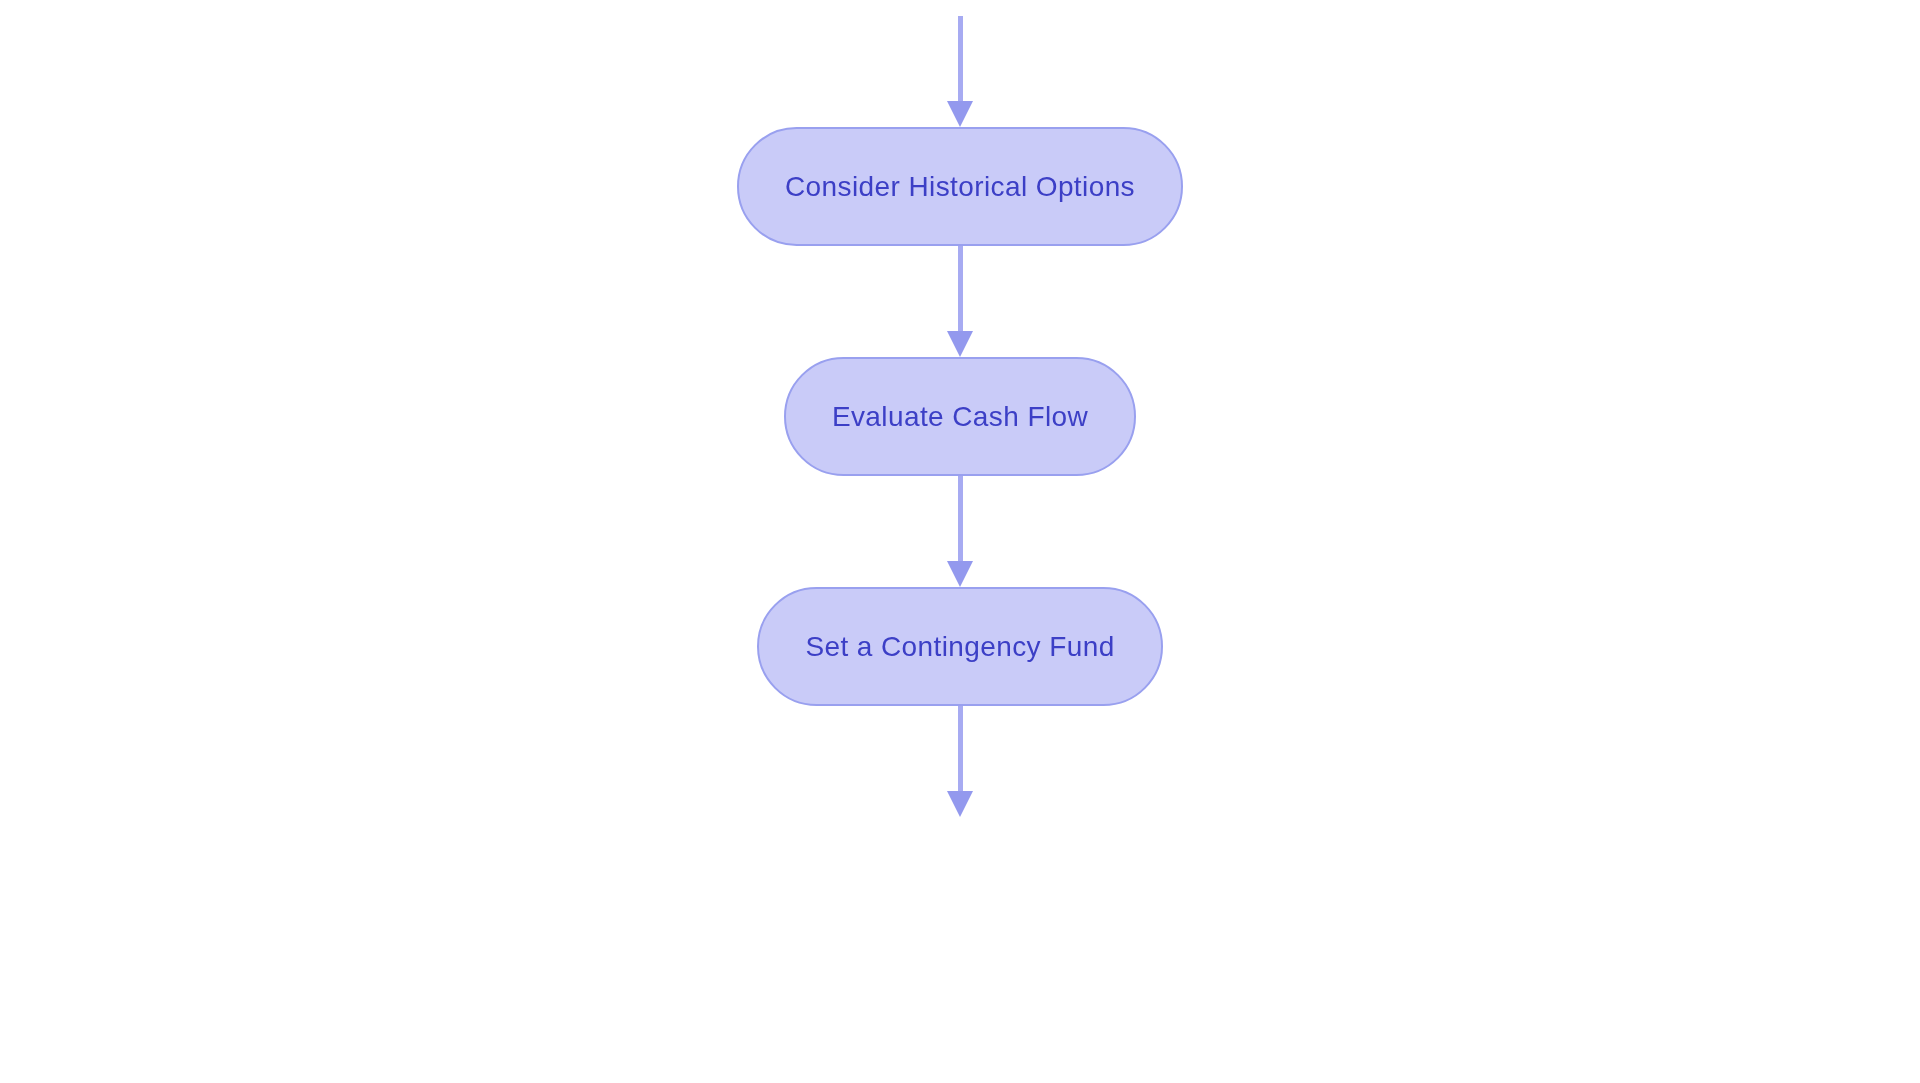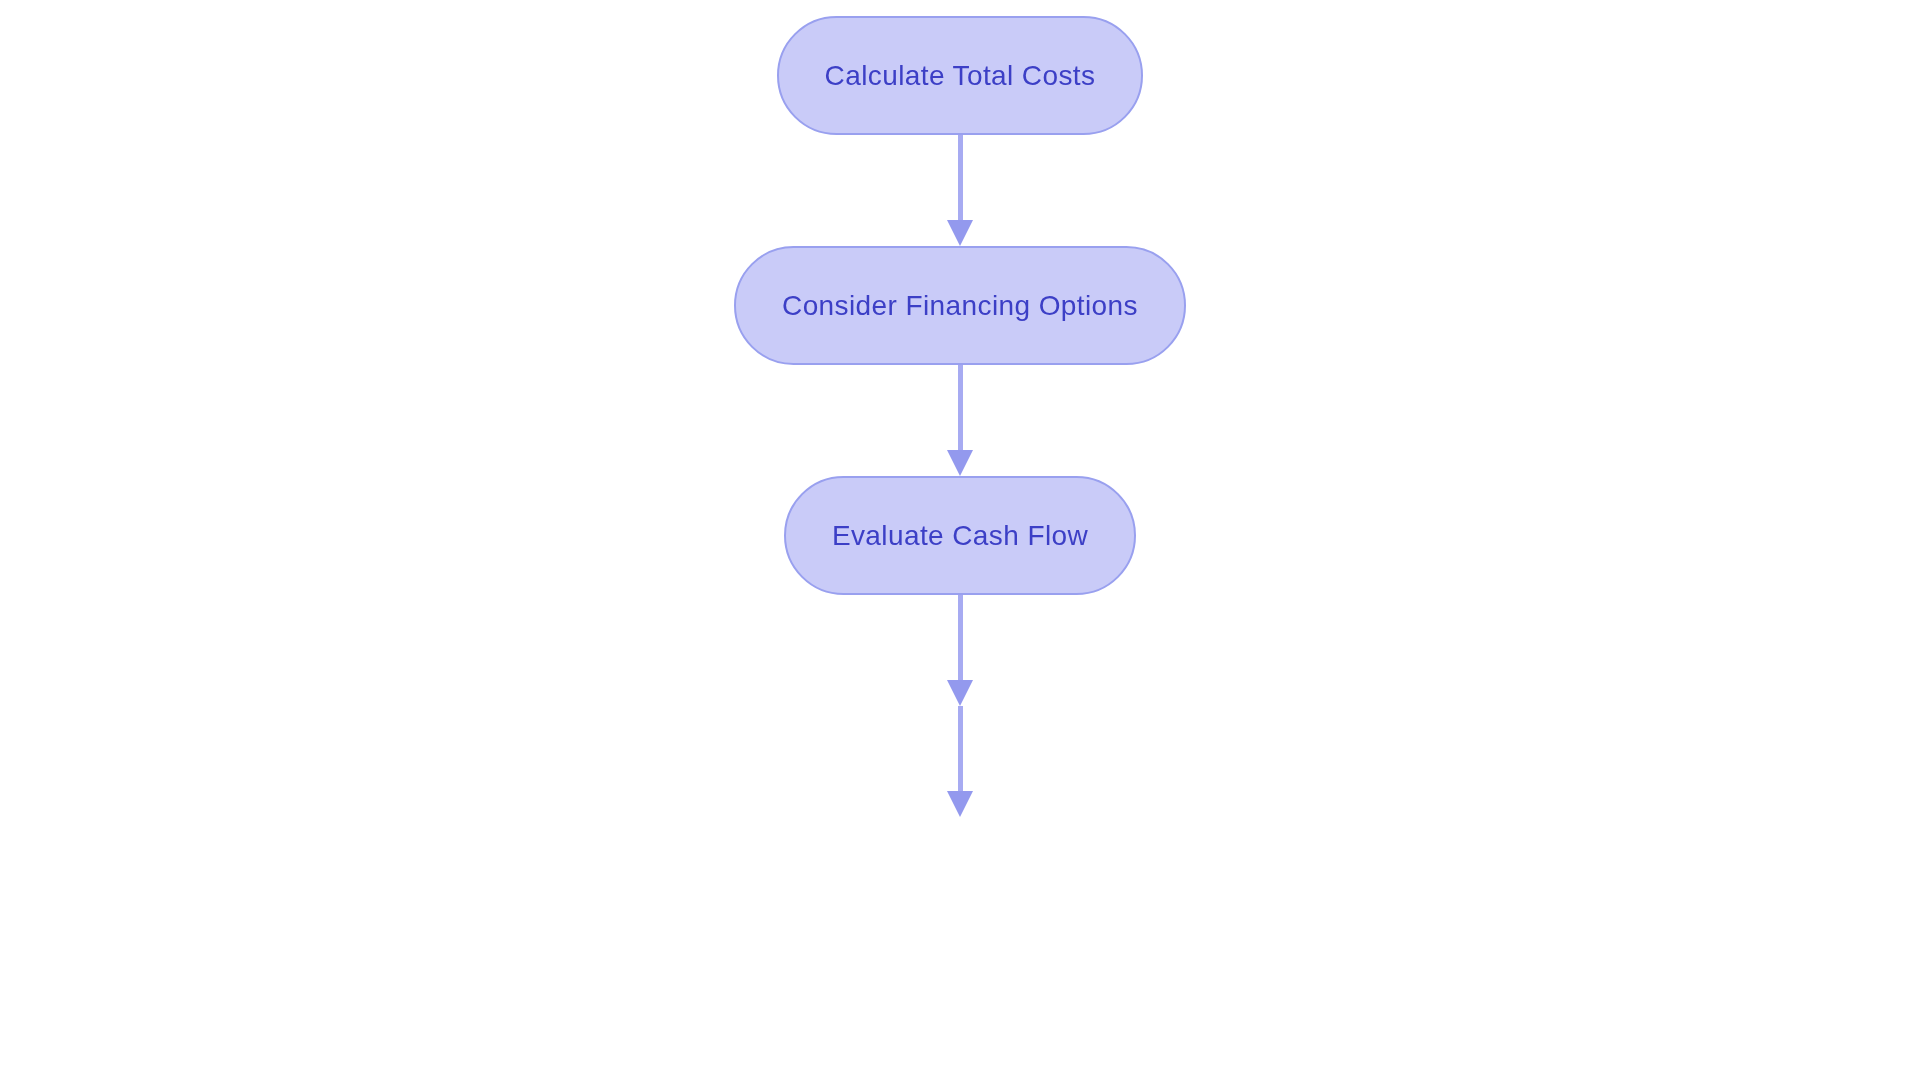--- a/index.html
+++ b/index.html
@@ -61,47 +61,47 @@
     border-left: 13px solid transparent;
     border-right: 13px solid transparent;
     border-top: 26px solid var(--arrow_head);
   }
 </style>
 </head>
 <body>
 
 <div class="canvas">
 
-  <div class="node">
-    <span>Calculate Total Costs</span>
-  </div>
 
   <div class="arrow">
     <div class="line"></div>
     <div class="head"></div>
   </div>
 
   <div class="node">
-    <span>Consider Financing Options</span>
+    <span>Consider Historical Options</span>
   </div>
 
   <div class="arrow">
     <div class="line"></div>
     <div class="head"></div>
   </div>
 
   <div class="node">
     <span>Evaluate Cash Flow</span>
   </div>
 
   <div class="arrow">
     <div class="line"></div>
     <div class="head"></div>
   </div>
 
+  <div class="node">
+    <span>Set a Contingency Fund</span>
+  </div>
 
   <div class="arrow">
     <div class="line"></div>
     <div class="head"></div>
   </div>
 
 
 </div>
 
 </body></html>

